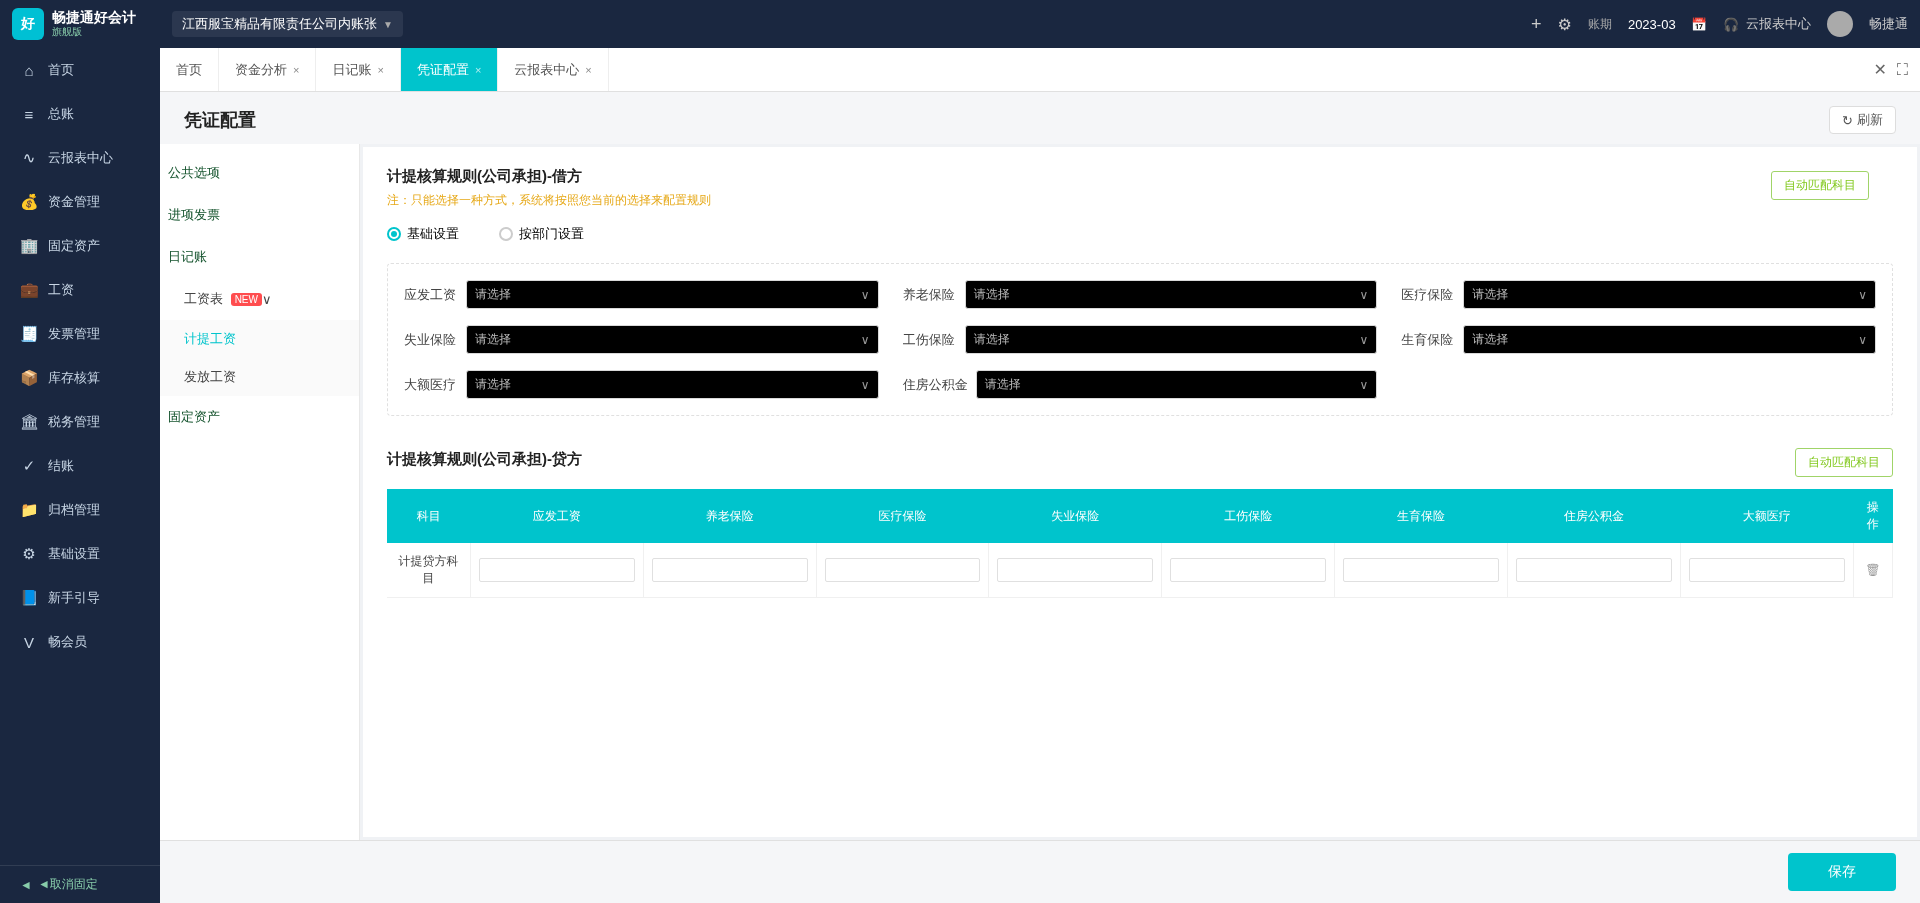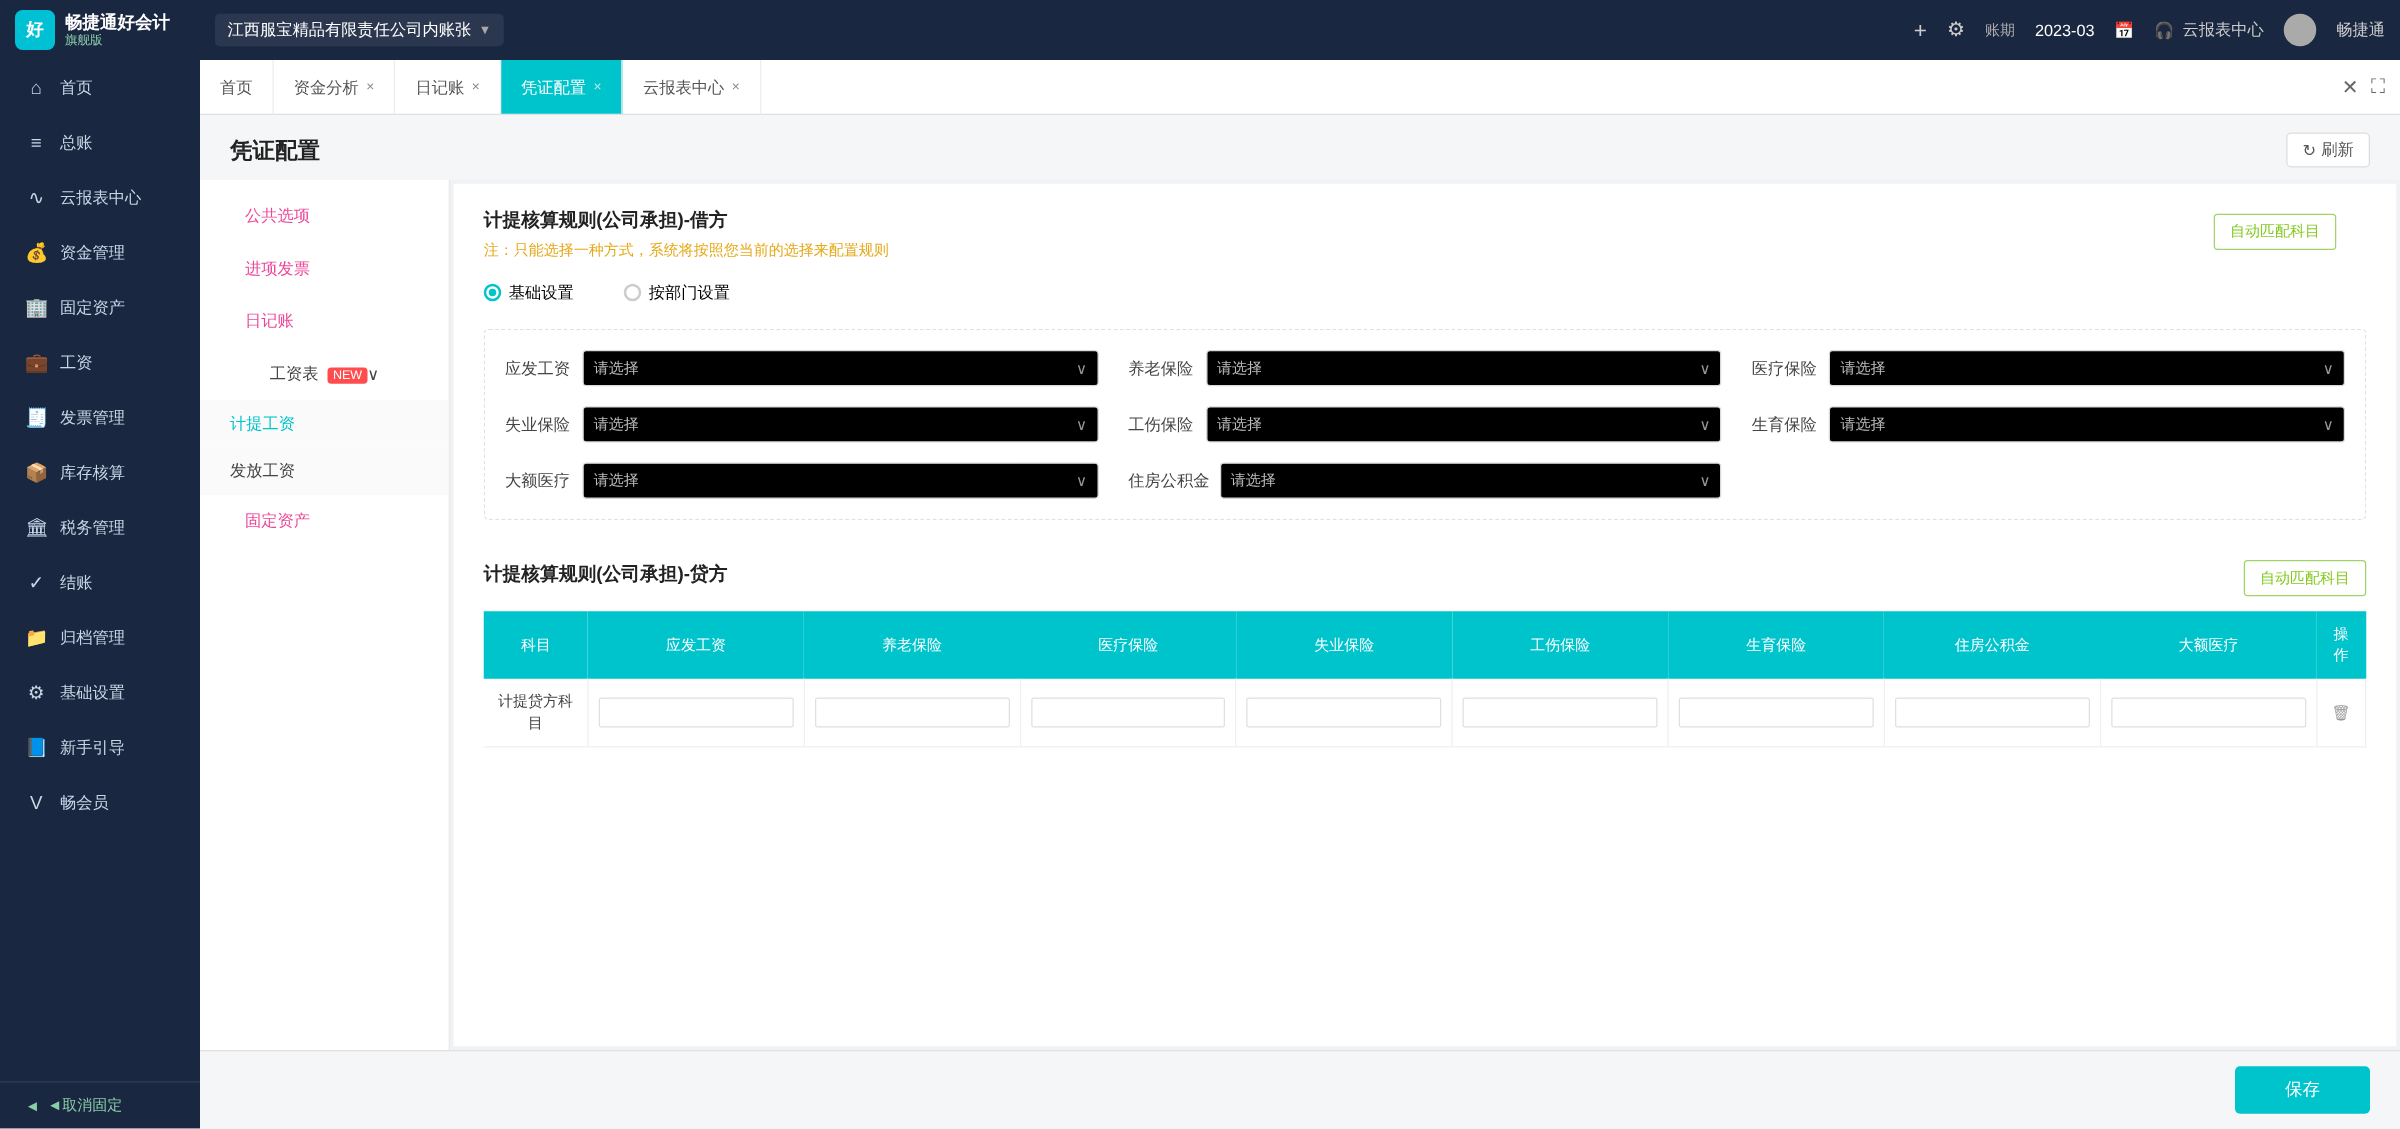--- a/index.html
+++ b/index.html
@@ -85,24 +85,24 @@
 
     
     .two-panel { display: flex; flex: 1; overflow: hidden; }
 
     
     .left-nav {
       width: 200px; background: #fff; border-right: 1px solid #e8e8e8;
       flex-shrink: 0; overflow-y: auto; padding-top: 8px;
     }
     .left-nav-item {
-      padding: 12px 36px; font-size: 13px; color: #ec4899; cursor: pointer;
+      padding: 12px 8px; font-size: 13px; color: #14532d; cursor: pointer;
     }
     .left-nav-group {
-      display: flex; align-items: center; justify-content: center;
+      display: flex; align-items: center; justify-content: flex-start;
       padding: 12px 24px; font-size: 13px; color: #444; cursor: pointer;
     }
     .left-nav-group .badge-new {
       background: #ff4d4f; color: #fff; font-size: 10px; padding: 1px 4px;
       border-radius: 3px; margin-left: 4px;
     }
     .left-nav-sub { padding: 10px 24px; font-size: 13px; color: #444; cursor: pointer; background: #fafafa; }
     .left-nav-sub.active { color: #00c4cc; font-weight: 500; }
 
     

